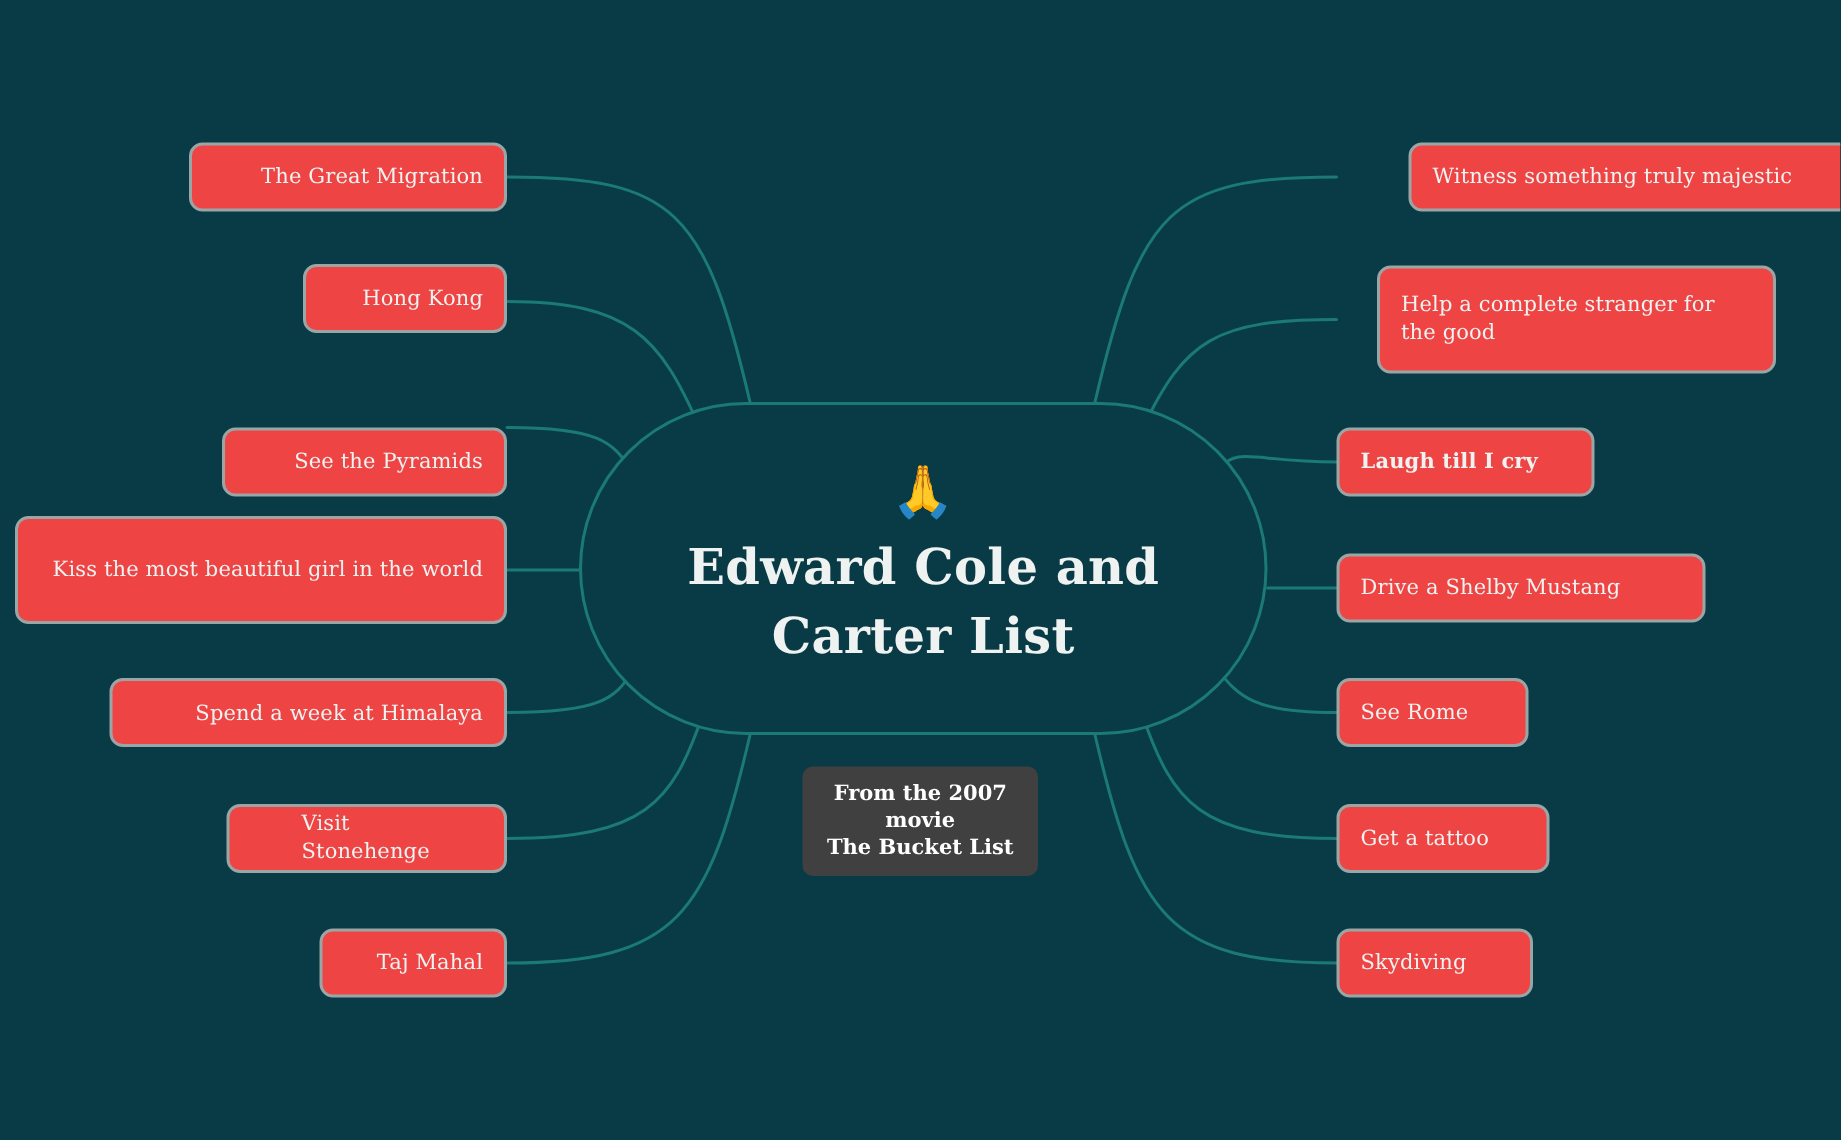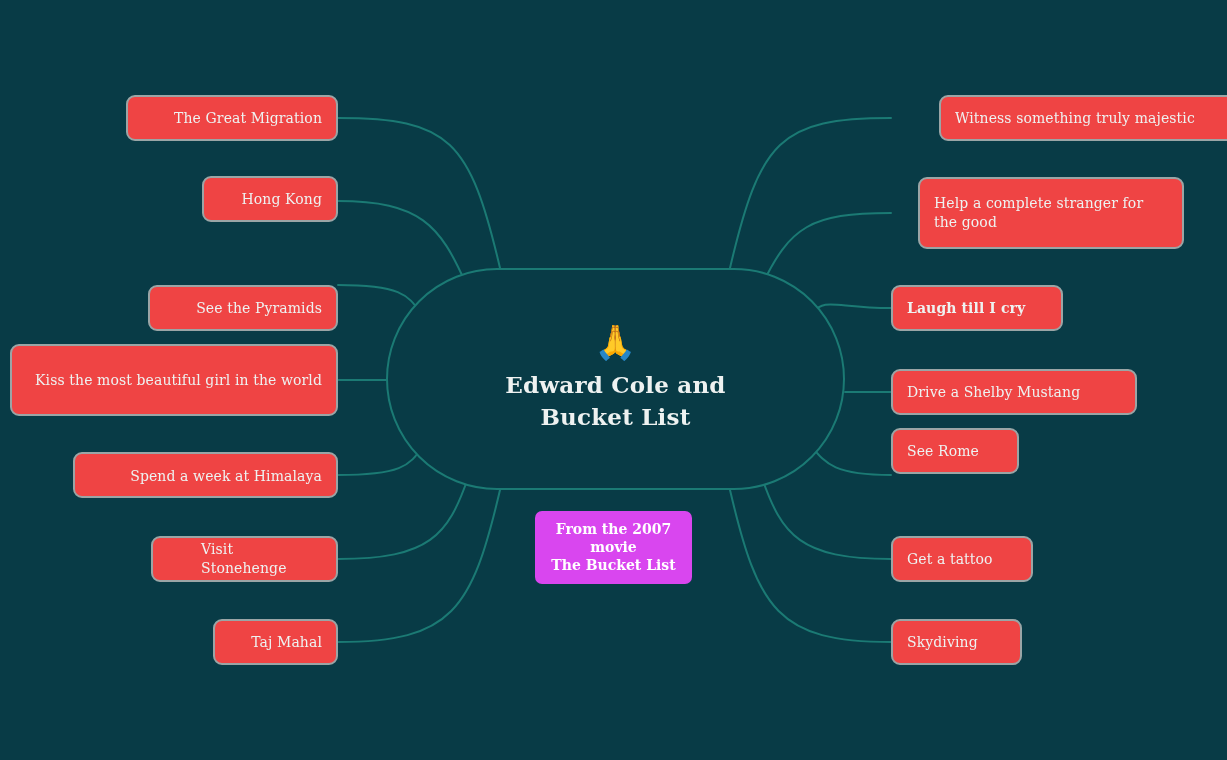--- a/index.html
+++ b/index.html
@@ -58,33 +58,33 @@
     align-items: center;
     justify-content: center;
   }
   #root-emoji {
     font-size: 34px;
     line-height: 1;
     margin-bottom: 10px;
   }
   #root-title {
     color: #eef2f1;
-    font-size: 23px;
+    font-size: 33px;
     font-weight: bold;
     line-height: 1.38;
     text-align: center;
     letter-spacing: 0.2px;
   }
   #badge {
     position: absolute;
     left: 535px;
     top: 511px;
     width: 157px;
     box-sizing: border-box;
-    background: #d946ef;
+    background: #404040;
     border-radius: 7px;
     color: #ffffff;
     font-size: 14px;
     font-weight: bold;
     line-height: 1.3;
     text-align: center;
     padding: 9px 10px;
   }
 </style>
 </head>
@@ -106,21 +106,21 @@
       <path d="M 891 392 L 845 392" stroke="#1b7a74" stroke-width="2" fill="none" stroke-linecap="round"></path>
       <path d="M 891 475 C 835 475, 826 464, 812 447" stroke="#1b7a74" stroke-width="2" fill="none" stroke-linecap="round"></path>
       <path d="M 891 559 C 800 559, 782 535, 762 478" stroke="#1b7a74" stroke-width="2" fill="none" stroke-linecap="round"></path>
       <path d="M 891 642 C 778 642, 758 610, 730 490" stroke="#1b7a74" stroke-width="2" fill="none" stroke-linecap="round"></path>
     </svg>
 
   <div id="root">
     <div id="root-emoji">🙏</div>
     <div id="root-title">
       <div>Edward Cole and</div>
-      <div>Bucket List</div>
+      <div>Carter List</div>
     </div>
   </div>
 
   <div id="badge">
     <div>From the 2007 movie</div>
     <div>The Bucket List</div>
   </div>
 
   <div id="left-branch-container">
       <div class="node left" style="left: 126px; top: 95px; width: 212px; height: 46px;">
@@ -151,21 +151,21 @@
       </div>
       <div class="node right" style="left: 918px; top: 177px; width: 266px; height: 72px;">
         <span>Help a complete stranger for the good</span>
       </div>
       <div class="node right" style="left: 891px; top: 285px; width: 172px; height: 46px; font-weight: bold;">
         <span>Laugh till I cry</span>
       </div>
       <div class="node right" style="left: 891px; top: 369px; width: 246px; height: 46px;">
         <span>Drive a Shelby Mustang</span>
       </div>
-      <div class="node right" style="left: 891px; top: 428px; width: 128px; height: 46px;">
+      <div class="node right" style="left: 891px; top: 452px; width: 128px; height: 46px;">
         <span>See Rome</span>
       </div>
       <div class="node right" style="left: 891px; top: 536px; width: 142px; height: 46px;">
         <span>Get a tattoo</span>
       </div>
       <div class="node right" style="left: 891px; top: 619px; width: 131px; height: 46px;">
         <span>Skydiving</span>
       </div>
     </div>
 

